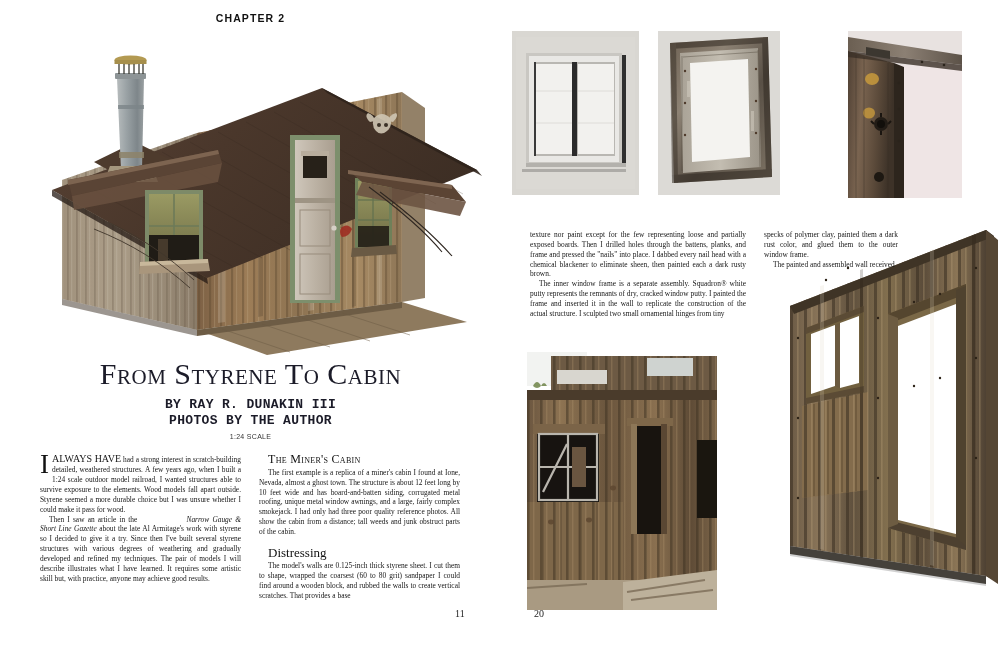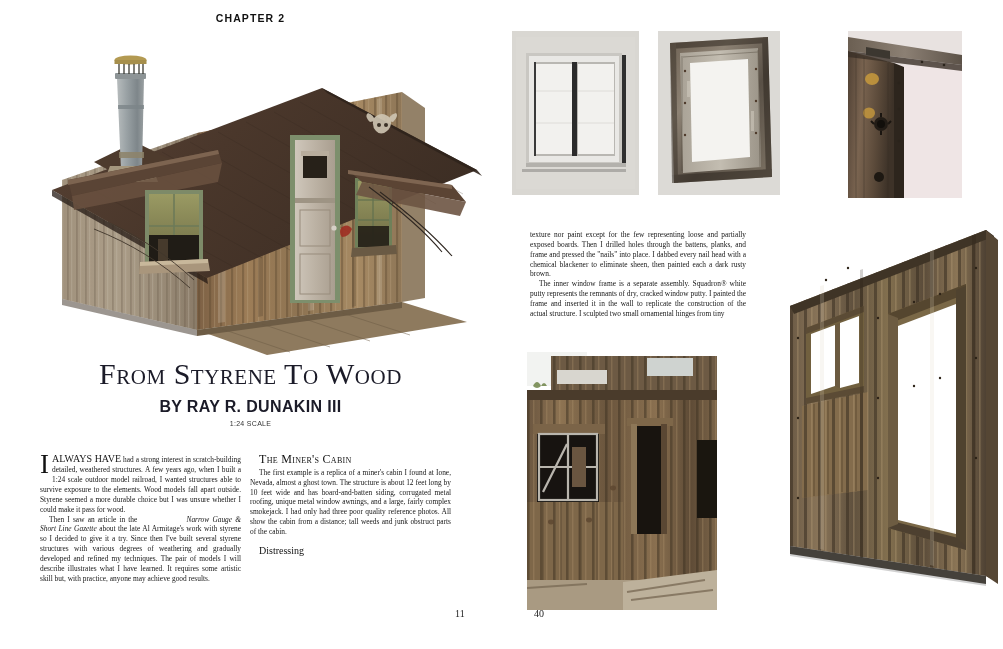--- a/index.html
+++ b/index.html
@@ -66,40 +66,40 @@
     font-family: "Liberation Serif", serif;
     font-size: 30px;
     letter-spacing: 0.5px;
     color: #1b1b28;
     font-variant: small-caps;
     line-height: 1.05;
     white-space: nowrap;
   }
   .byline {
     margin-top: 7px;
-    font-family: Liberation Sans, sans-serif;
+    font-family: Liberation Mono, monospace;
     font-weight: bold;
-    font-size: 16px;
+    font-size: 13px;
     letter-spacing: 0.35px;
     color: #1b1b28;
     line-height: 1.28;
   }
   .scale-note {
     margin-top: 3px;
     font-family: "Liberation Sans", sans-serif;
     font-size: 7px;
     letter-spacing: 0.3px;
     color: #333;
   }
 
   
   .cols {
     position: absolute;
     display: flex;
-    gap: 9px;
+    gap: 18px;
   }
   .cols-left {
     left: 40px;
     top: 452px;
     width: 420px;
   }
   .col {
     width: 201px;
     font-size: 7.4px;
     line-height: 1.33;
@@ -112,21 +112,21 @@
   .subhead {
     margin: 0;
     font-variant: small-caps;
     font-size: 12px;
     letter-spacing: 0.3px;
     text-indent: 0;
     color: #111;
   }
   .subhead-plain {
     margin: 0;
-    font-size: 10px;
+    font-size: 13px;
     text-indent: 0;
     color: #111;
   }
   .gap { height: 7px; }
   .italic { font-style: italic; padding-left: 46px; }
 
   
   .dropcap-para { position: relative; }
   .dropcap {
     float: left;
@@ -363,39 +363,41 @@
           <line x1="240" y1="294" x2="308" y2="317"></line>
           <line x1="280" y1="288" x2="348" y2="311"></line>
           <line x1="320" y1="283" x2="388" y2="305"></line>
         </g>
 
         <polygon points="40,269 175,300 175,306 40,275" fill="#4b4034" opacity="0.55"></polygon>
       </svg>
     </div>
 
     <div class="title-block">
-      <div class="article-title">From Styrene To Wood</div>
+      <div class="article-title">From Styrene To Cabin</div>
       <div class="byline">
         <div>BY RAY R. DUNAKIN III</div>
+        <div>PHOTOS BY THE AUTHOR</div>
       </div>
       <div class="scale-note">1:24 SCALE</div>
     </div>
 
     <div class="cols cols-left">
 
       <div class="col">
         <p class="first dropcap-para"><span class="dropcap">I</span><span class="smallcapslead">ALWAYS HAVE</span><span> had a strong interest in scratch-building detailed, weathered structures. A few years ago, when I built a 1:24 scale outdoor model railroad, I wanted structures able to survive exposure to the elements. Wood models fall apart outside. Styrene seemed a more durable choice but I was unsure whether I could make it pass for wood.</span></p>
         <p><span>Then I saw an article in the </span><span class="italic">Narrow Gauge &amp; Short Line Gazette</span><span> about the late Al Armitage's work with styrene so I decided to give it a try. Since then I've built several styrene structures with various degrees of weathering and gradually developed and refined my techniques. The pair of models I will describe illustrates what I have learned. It requires some artistic skill but, with practice, anyone may achieve good results.</span></p>
       </div>
 
       <div class="col">
         <p class="subhead">The Miner's Cabin</p>
         <p>The first example is a replica of a miner's cabin I found at Ione, Nevada, almost a ghost town. The structure is about 12 feet long by 10 feet wide and has board-and-batten siding, corrugated metal roofing, unique metal window awnings, and a large, fairly complex smokejack. I had only had three poor quality reference photos. All show the cabin from a distance; tall weeds and junk obstruct parts of the cabin.</p>
         <div class="gap"></div>
         <p class="subhead-plain">Distressing</p>
+        <p>The model's walls are 0.125-inch thick styrene sheet. I cut them to shape, wrapped the coarsest (60 to 80 grit) sandpaper I could find around a wooden block, and rubbed the walls to create vertical scratches. That provides a base</p>
       </div>
     </div>
 
     <div class="folio folio-left">11</div>
   </div>
 
   <div class="page page-right">
   </div>
 
   <div class="photo ph-win-white">
@@ -694,17 +696,21 @@
 
       <polygon points="0,318 196,348 196,358 0,328" fill="#000000" opacity="0.18"></polygon>
     </svg>
   </div>
 
   <div class="cols cols-right">
     <div class="col col-r1">
       <p class="first">texture nor paint except for the few representing loose and partially exposed boards. Then I drilled holes through the battens, planks, and frame and pressed the "nails" into place. I dabbed every nail head with a chemical blackener to eliminate sheen, then painted each a dark rusty brown.</p>
       <p>The inner window frame is a separate assembly. Squadron® white putty represents the remnants of dry, cracked window putty. I painted the frame and inserted it in the wall to replicate the construction of the actual structure. I sculpted two small ornamental hinges from tiny</p>
     </div>
+    <div class="col col-r2">
+      <p class="first">specks of polymer clay, painted them a dark rust color, and glued them to the outer window frame.</p>
+      <p>The painted and assembled wall received</p>
+    </div>
   </div>
 
-  <div class="folio folio-right">40</div>
+  <div class="folio folio-right">20</div>
 
 </div>
 
 </body></html>

